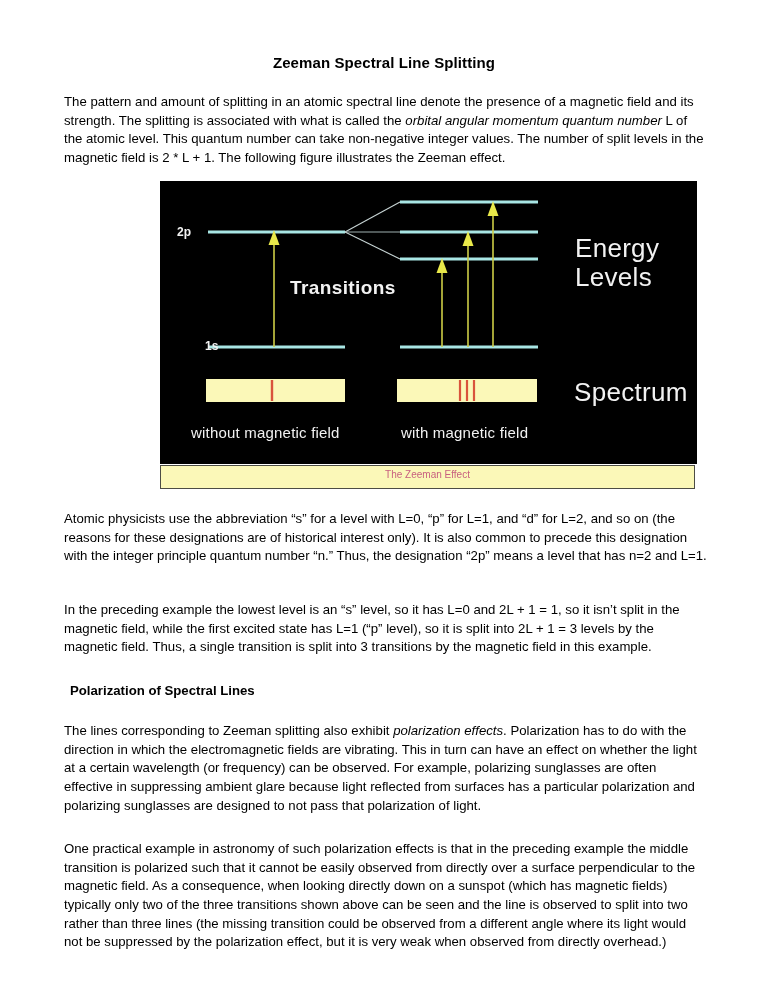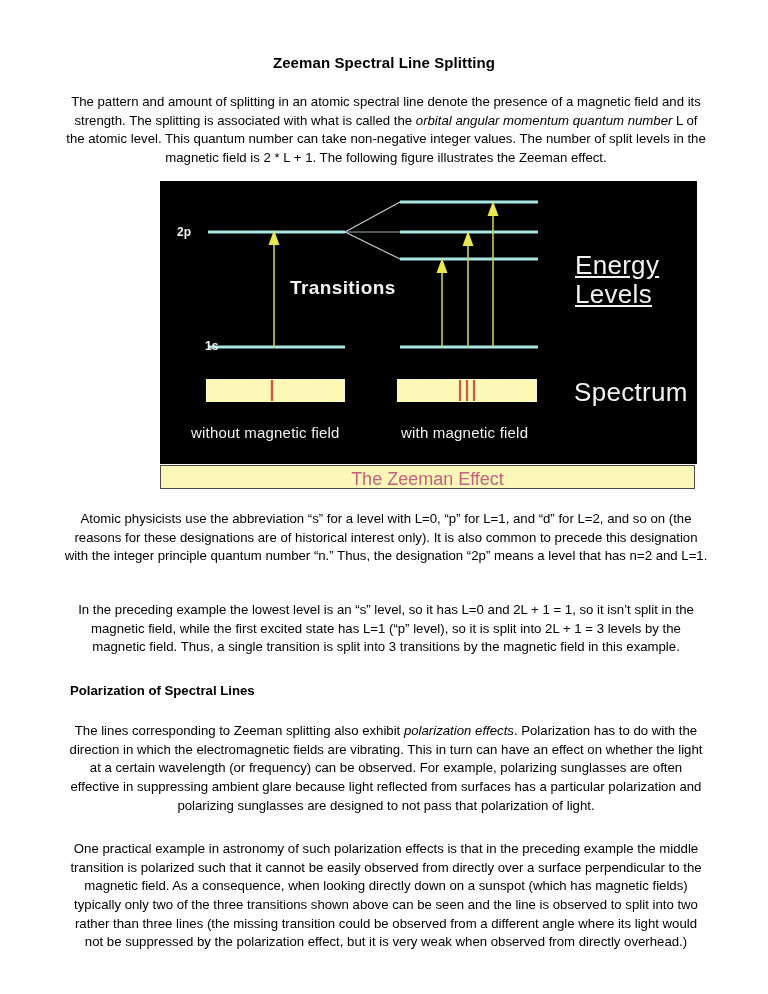--- a/index.html
+++ b/index.html
@@ -32,21 +32,21 @@
     font-size: 15px;
     font-weight: bold;
     letter-spacing: 0.1px;
   }
   .para {
     position: absolute;
     left: 64px;
     width: 644px;
     font-size: 13.2px;
     line-height: 18.6px;
-    text-align: center;
+    text-align: left;
   }
   .subhead {
     position: absolute;
     left: 64px;
     width: 644px;
     font-size: 13.2px;
     line-height: 18.6px;
     font-weight: bold;
   }
   .p1 { top: 80px; }
@@ -88,25 +88,24 @@
   }
   .lbl-2p { left: 17px; top: 44px; font-size: 12px; font-weight: bold; }
   .lbl-1s { left: 17px; top: 158px; font-size: 12px; font-weight: bold; margin-left: 28px; }
   .lbl-trans {
     left: 130px; top: 96px;
     font-size: 19px;
     letter-spacing: 0.4px;
     font-weight: bold;
   }
   .lbl-energy {
-    left: 415px; top: 70px;
+    left: 415px; top: 53px;
     font-size: 26px;
     line-height: 29px;
     letter-spacing: 0.3px;
-    text-decoration: underline;
   }
   .lbl-spectrum {
     left: 414px; top: 196px;
     font-size: 26px;
     letter-spacing: 0.3px;
   }
   .lbl-without {
     left: 31px; top: 243px;
     font-size: 15px;
     letter-spacing: 0.2px;
@@ -123,21 +122,21 @@
     margin-top: 1px;
     background: #fbf8b8;
     border: 1px solid #4d4d45;
     box-sizing: border-box;
   }
   .caption-text {
     position: absolute;
     left: 0; right: 0;
     top: 3px;
     text-align: center;
-    font-size: 18px;
+    font-size: 10px;
     color: #c8607f;
     font-family: "Liberation Sans", sans-serif;
   }
 </style>
 </head>
 <body>
 
 <div class="page">
 
   <h1 class="doc-title">Zeeman Spectral Line Splitting</h1>

